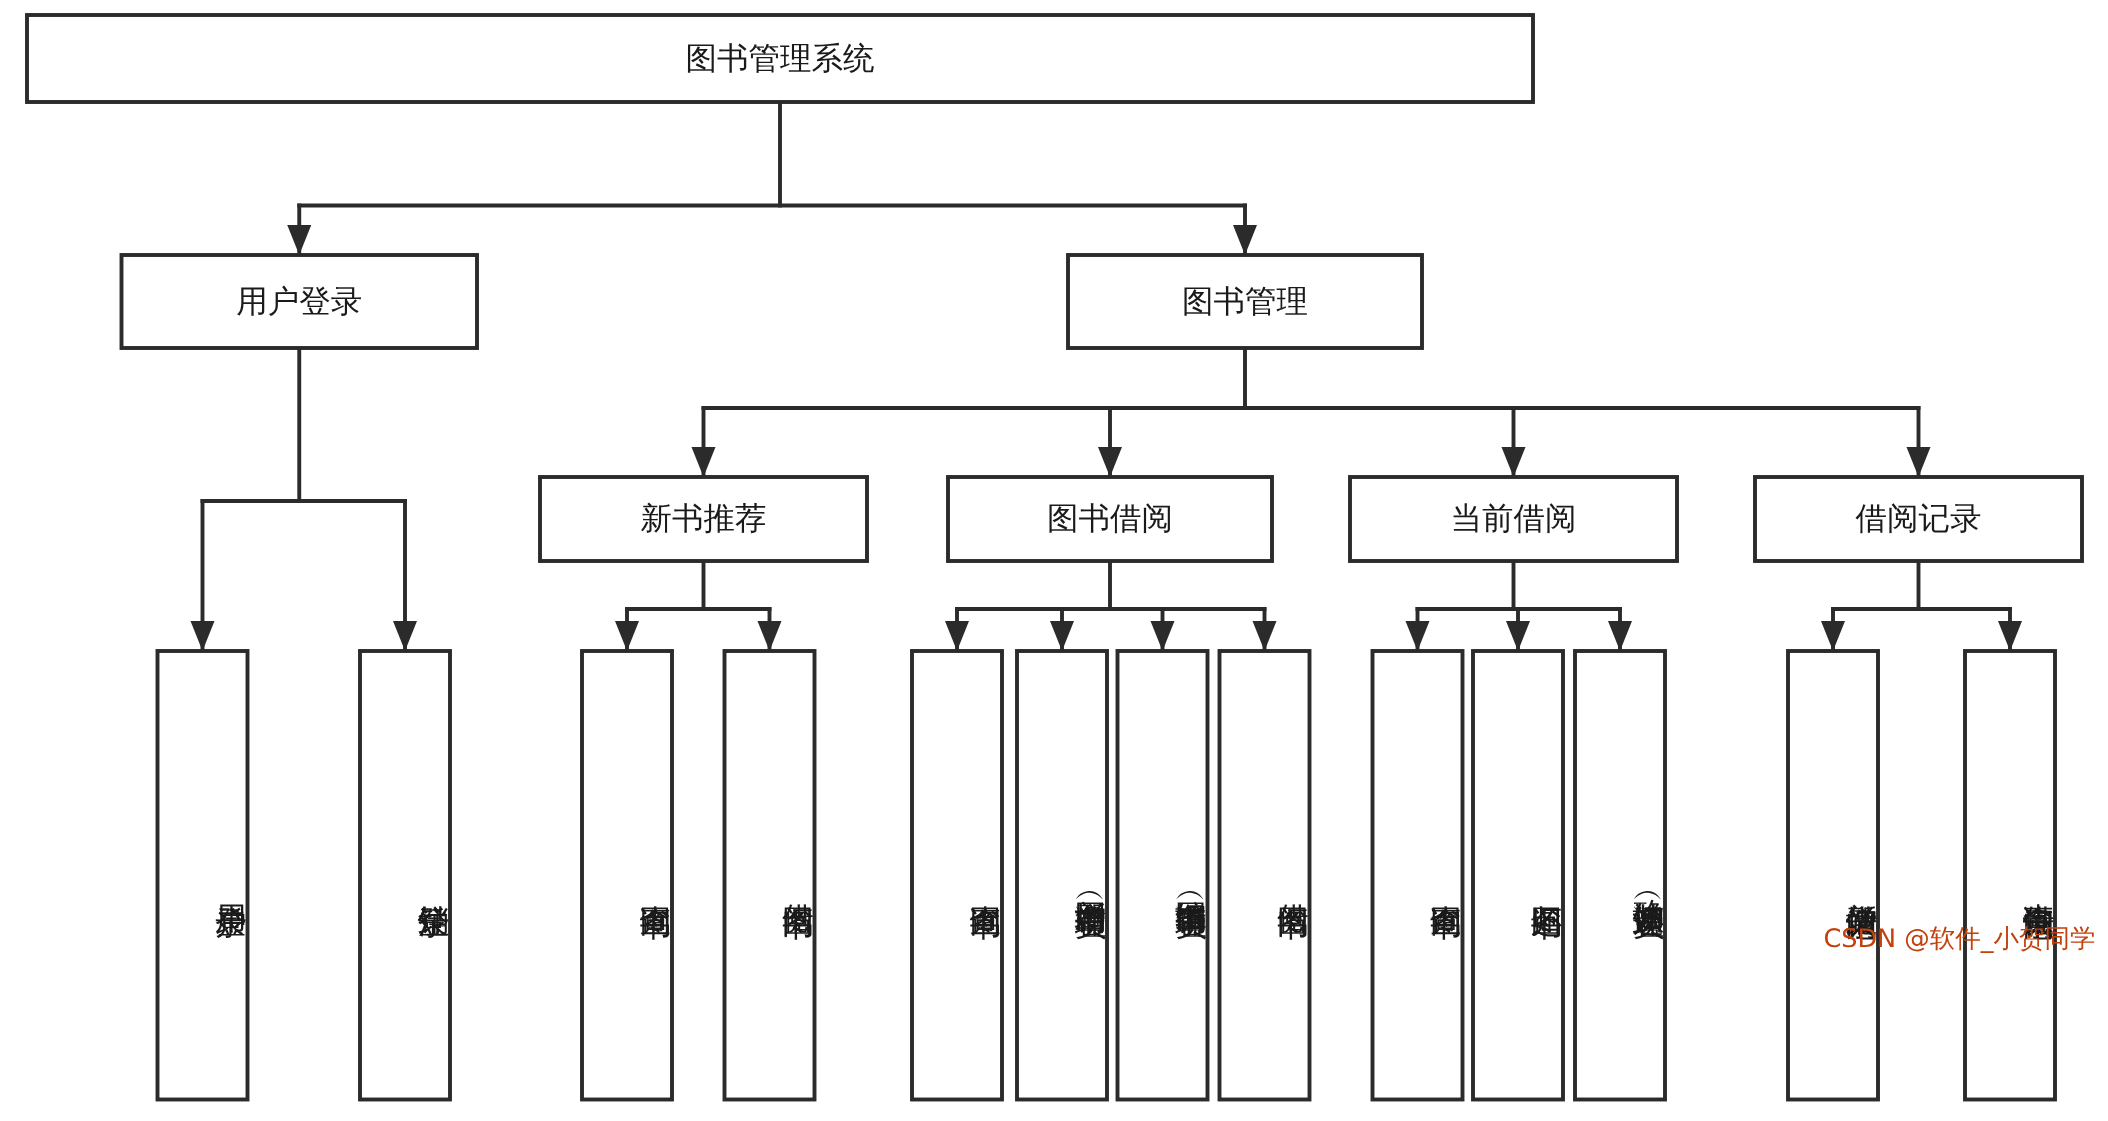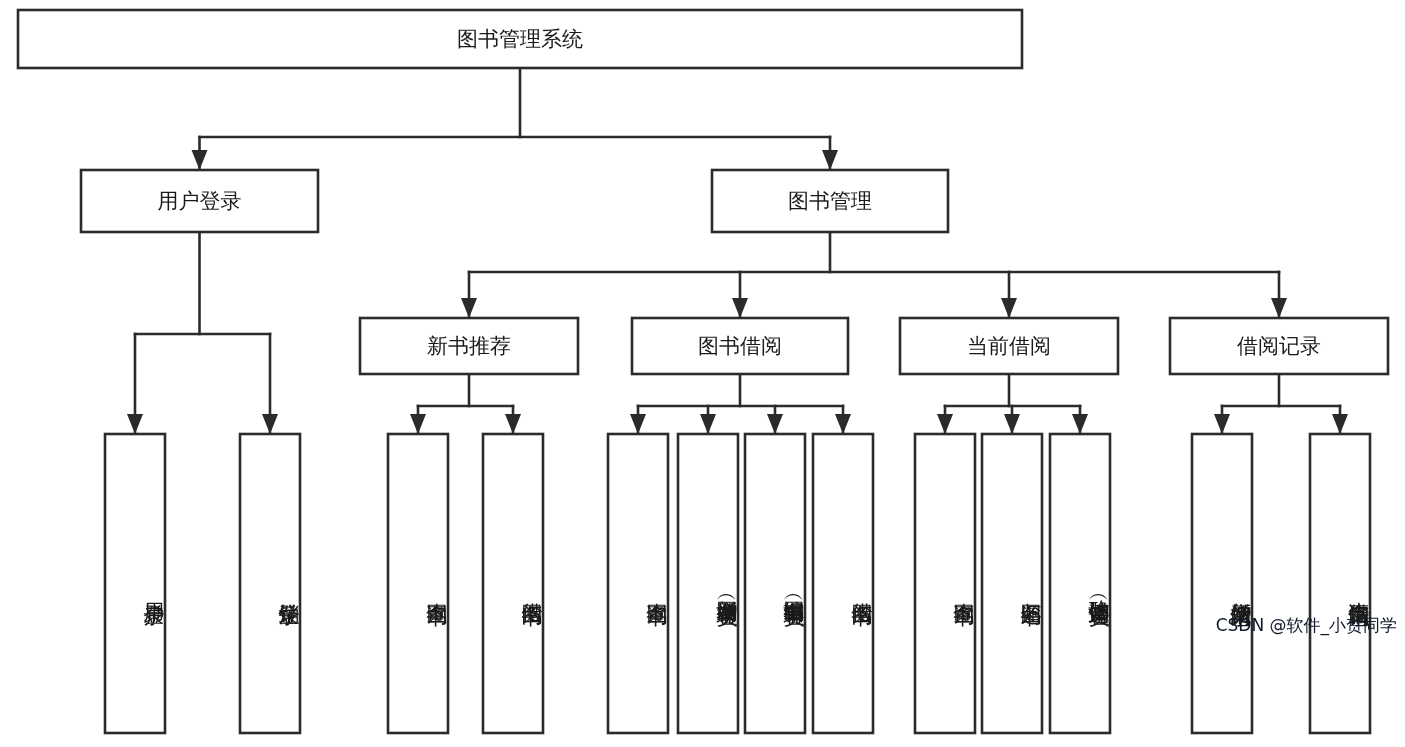--- a/index.html
+++ b/index.html
@@ -63,21 +63,21 @@
     align-items: flex-start;
     justify-content: center;
     pointer-events: none;
   }
   .watermark {
     position: absolute;
     right: 8px;
     bottom: 4px;
     font-family: "DejaVu Sans", "Liberation Sans", sans-serif;
     font-size: 17px;
-    color: #0f172a;
+    color: #c2410c;
     white-space: nowrap;
   }
 </style>
 </head>
 <body>
 
 <div id="diagram-root">
 
   <svg id="flow-svg" viewBox="0 0 1405 747">
     <g id="connectors">

